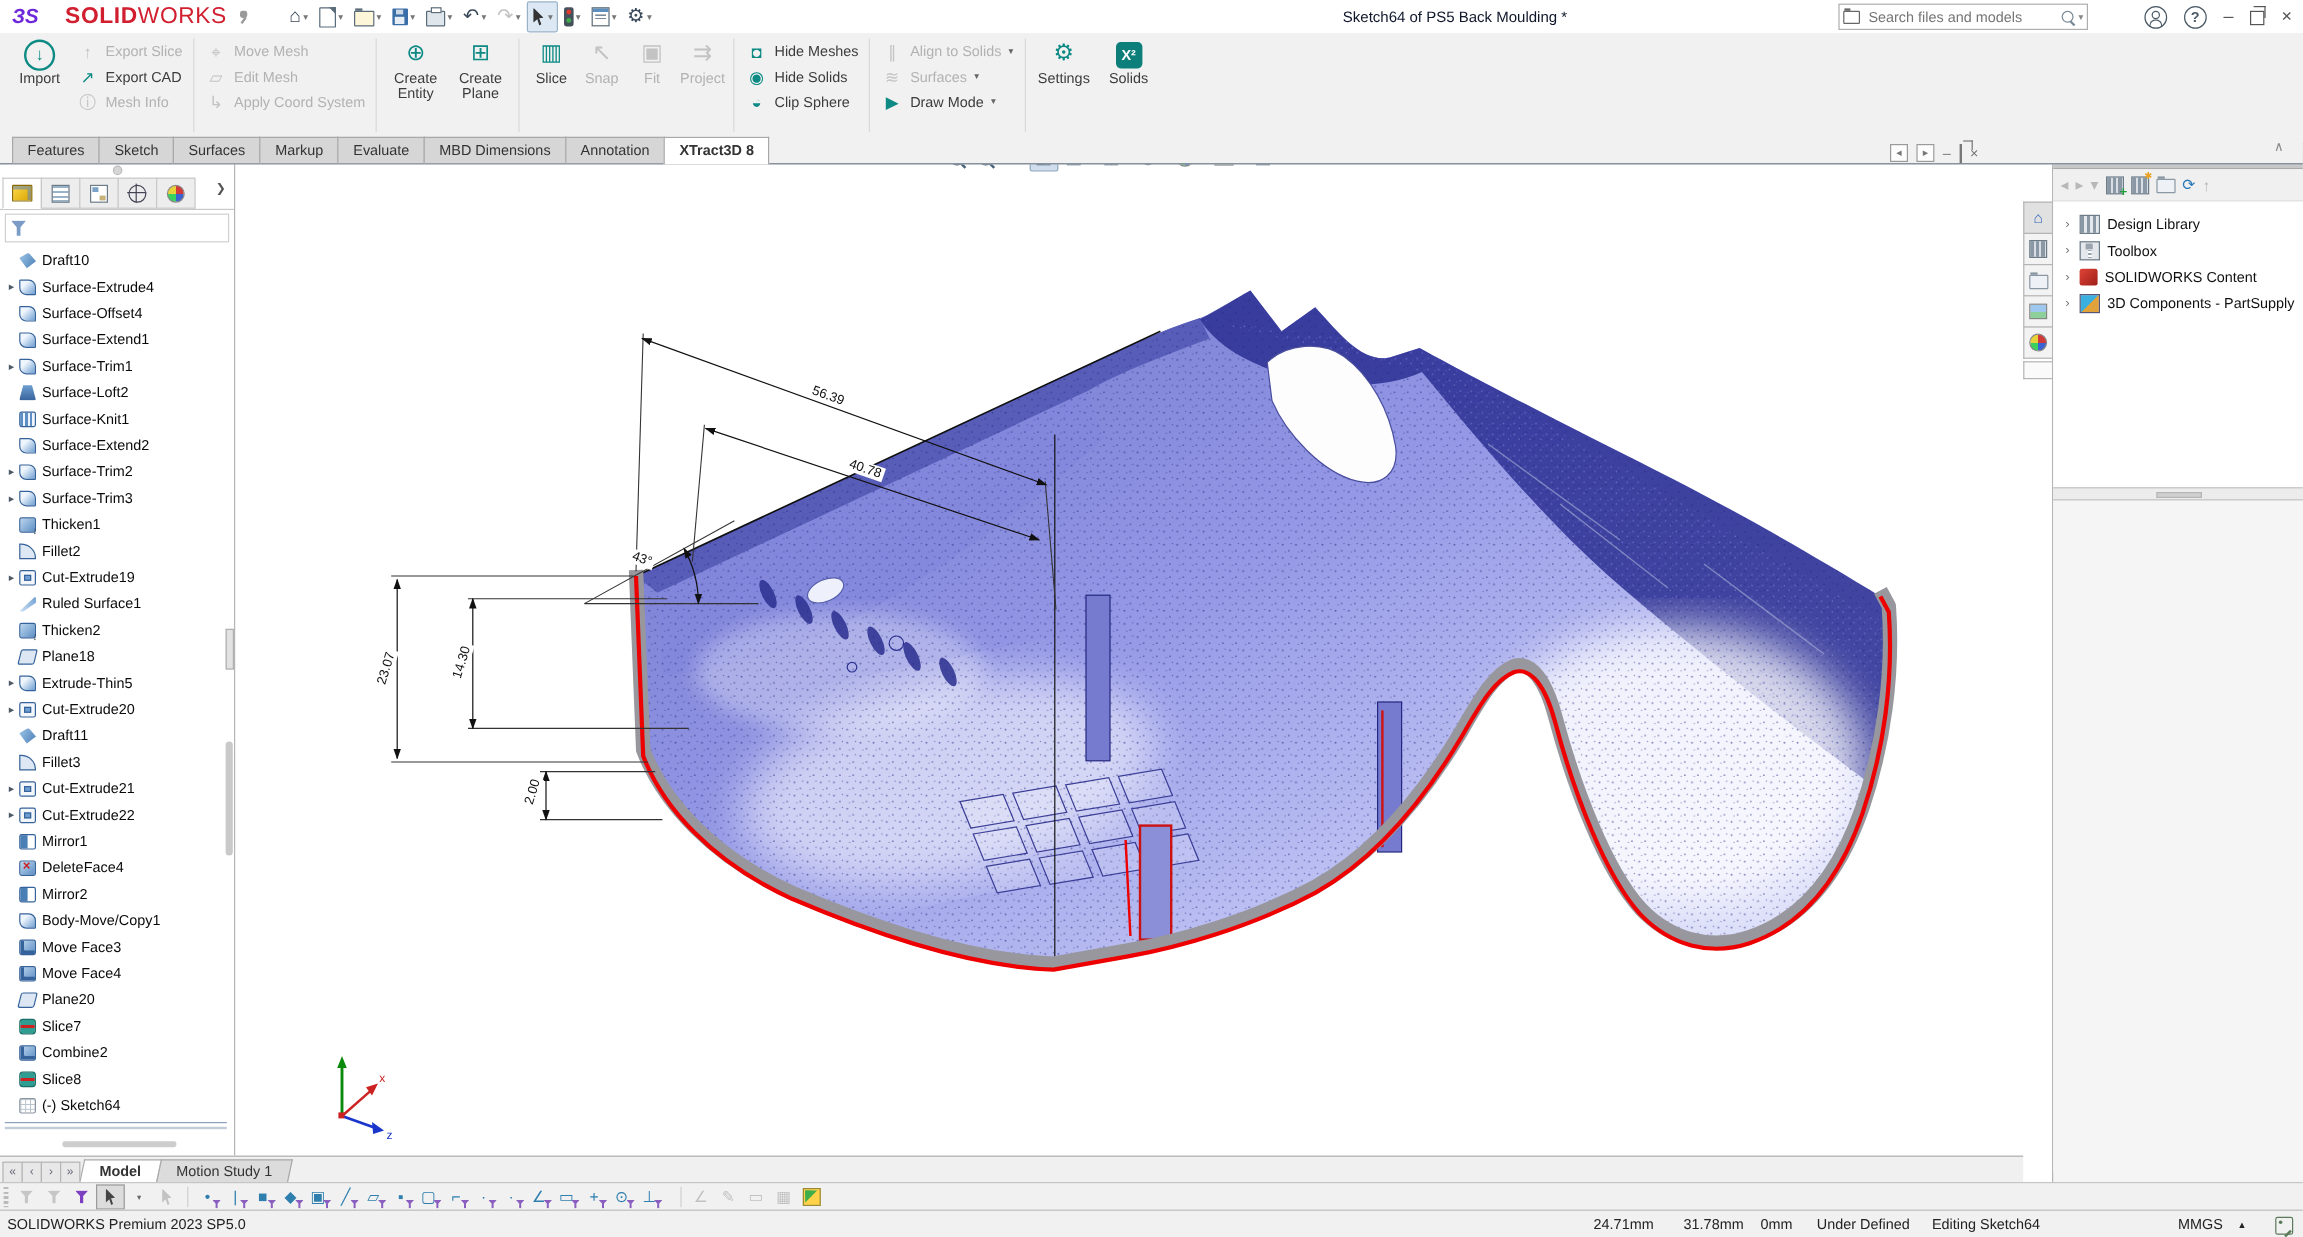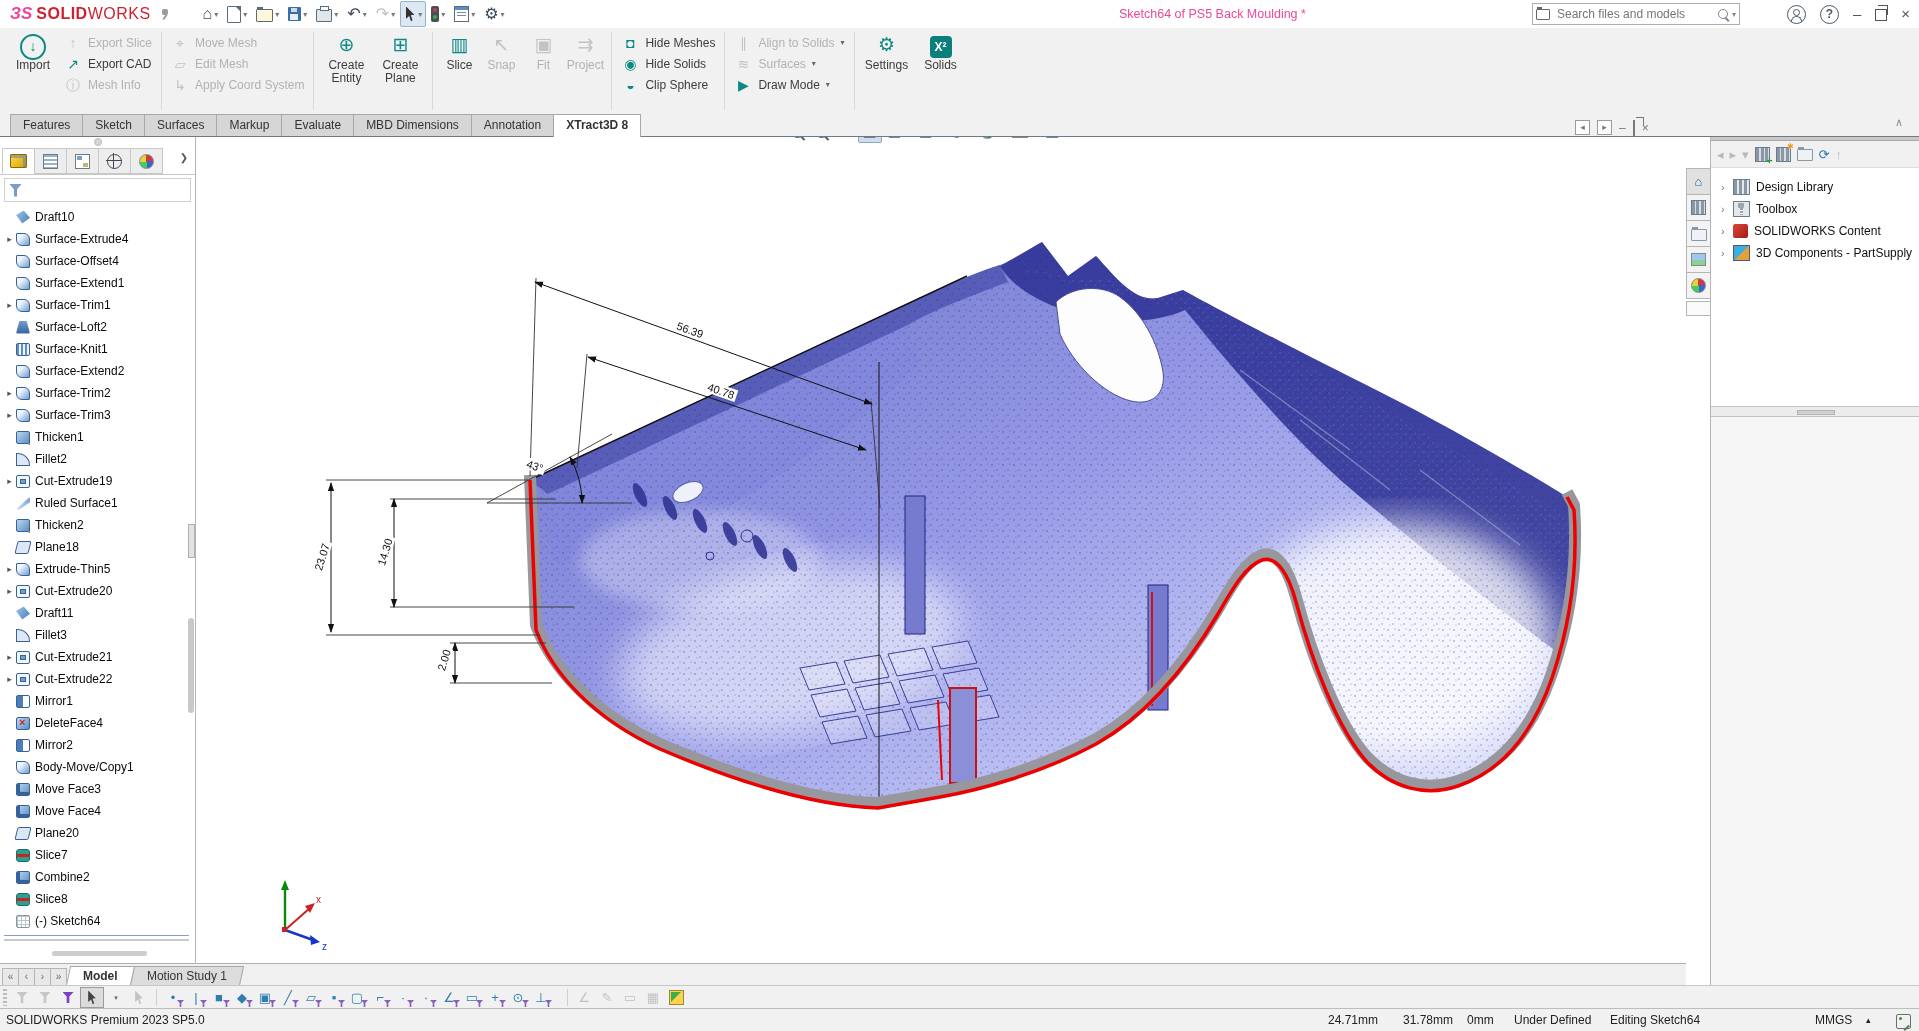--- a/index.html
+++ b/index.html
@@ -1,22 +1,22 @@
 <!DOCTYPE html>
 <html><head>
 <meta charset="utf-8">
 <style>
   html,body{margin:0;padding:0;width:1919px;height:1031px;overflow:hidden;
     font-family:"Liberation Sans","DejaVu Sans",sans-serif;font-size:12px;background:#fff;color:#222;}
   .abs{position:absolute;}
   
   #titlebar{position:absolute;left:0;top:0;width:1919px;height:28px;background:#fff;border-bottom:1px solid #e3e3e3;z-index:6;display:flex;align-items:center;}
   #logo{display:flex;align-items:center;margin-left:10px;white-space:nowrap;}
-  #logo .mark{color:#ec4899;font-weight:bold;font-style:italic;font-size:17px;margin-right:4px;}
-  #logo .word{color:#d11f2f;font-size:16px;letter-spacing:.5px;}
+  #logo .mark{color:#6d28d9;font-weight:bold;font-style:italic;font-size:17px;margin-right:4px;}
+  #logo .word{color:#d11f2f;font-size:19px;letter-spacing:.5px;margin-left:18px;}
   #logo .word b{font-weight:bold;}
   #menus{display:flex;margin-left:22px;}
   .menu-item{padding:0 10px;line-height:28px;color:#222;cursor:default;}
   .ic-pin{width:12px;height:12px;margin-left:8px;position:relative;}
   .ic-pin::before{content:"";position:absolute;left:3px;top:1px;width:6px;height:6px;background:#9a9a9a;border-radius:2px;}
   .ic-pin::after{content:"";position:absolute;left:5px;top:6px;width:2px;height:6px;background:#9a9a9a;transform:rotate(35deg);}
   #quicktools{display:flex;align-items:center;margin-left:28px;gap:1px;}
   .qt{display:flex;align-items:center;height:24px;padding:0 3px;border:1px solid transparent;border-radius:2px;}
   .qt.pressed{border-color:#9ab2c8;background:#dce9f5;}
   .qt .qg{font-size:16px;color:#3a4a5a;line-height:22px;}
@@ -31,21 +31,21 @@
   .ic-floppy::after{content:"";position:absolute;left:3px;top:1px;width:6px;height:4px;background:#cdd8e4;}
   .ic-printer{width:14px;height:11px;background:#dfe6ec;border:1px solid #5a6b7a;border-radius:1px;position:relative;margin-top:3px;}
   .ic-printer::before{content:"";position:absolute;left:3px;top:-4px;width:7px;height:3px;background:#fff;border:1px solid #5a6b7a;}
   .ic-cursorq{width:12px;height:15px;background:#333;clip-path:polygon(15% 0,85% 55%,55% 58%,70% 92%,56% 98%,42% 64%,15% 82%);}
   .ic-traffic{width:8px;height:16px;background:#44505c;border-radius:2px;position:relative;}
   .ic-traffic::before{content:"";position:absolute;left:2px;top:2px;width:4px;height:4px;border-radius:50%;background:#e03a2f;}
   .ic-traffic::after{content:"";position:absolute;left:2px;top:9px;width:4px;height:4px;border-radius:50%;background:#3fae4a;}
   .ic-list{width:13px;height:14px;border:1px solid #5a6b7a;background:linear-gradient(#5a8fc0 0 3px,#fff 3px);position:relative;}
   .ic-list::after{content:"";position:absolute;left:2px;top:5px;width:9px;height:6px;
      background:repeating-linear-gradient(#7a8a9a 0 1px,transparent 1px 3px);}
-  #win-title{position:absolute;left:1119px;top:0;line-height:28px;color:#ec4899;font-size:12.5px;white-space:nowrap;}
+  #win-title{position:absolute;left:1119px;top:0;line-height:28px;color:#0f172a;font-size:12.5px;white-space:nowrap;}
   #searchbox{position:absolute;left:1532px;top:3px;width:200px;height:20px;border:1px solid #aeaeae;background:#fff;display:flex;align-items:center;padding:0 3px;}
   .ic-folder-sm{width:12px;height:9px;border:1px solid #666;border-radius:1px;position:relative;flex:none;}
   .ic-folder-sm::before{content:"";position:absolute;left:0;top:-3px;width:5px;height:2px;background:#666;}
   #searchbox input{border:none;outline:none;flex:1;font-size:12px;color:#888;margin-left:5px;min-width:0;font-family:inherit;}
   .ic-mag{width:8px;height:8px;border:1.6px solid #7a8a96;border-radius:50%;position:relative;flex:none;}
   .ic-mag::after{content:"";position:absolute;left:7px;top:7px;width:5px;height:1.6px;background:#7a8a96;transform:rotate(45deg);transform-origin:0 0;}
   #tb-right{position:absolute;right:9px;top:0;height:28px;display:flex;align-items:center;gap:14px;}
   .ic-user{width:17px;height:17px;border:1.4px solid #4a5a66;border-radius:50%;position:relative;}
   .ic-user::before{content:"";position:absolute;left:5px;top:3px;width:5px;height:5px;border-radius:50%;border:1.2px solid #4a5a66;}
   .ic-user::after{content:"";position:absolute;left:3px;top:10px;width:9px;height:5px;border:1.2px solid #4a5a66;border-bottom:none;border-radius:6px 6px 0 0;}

